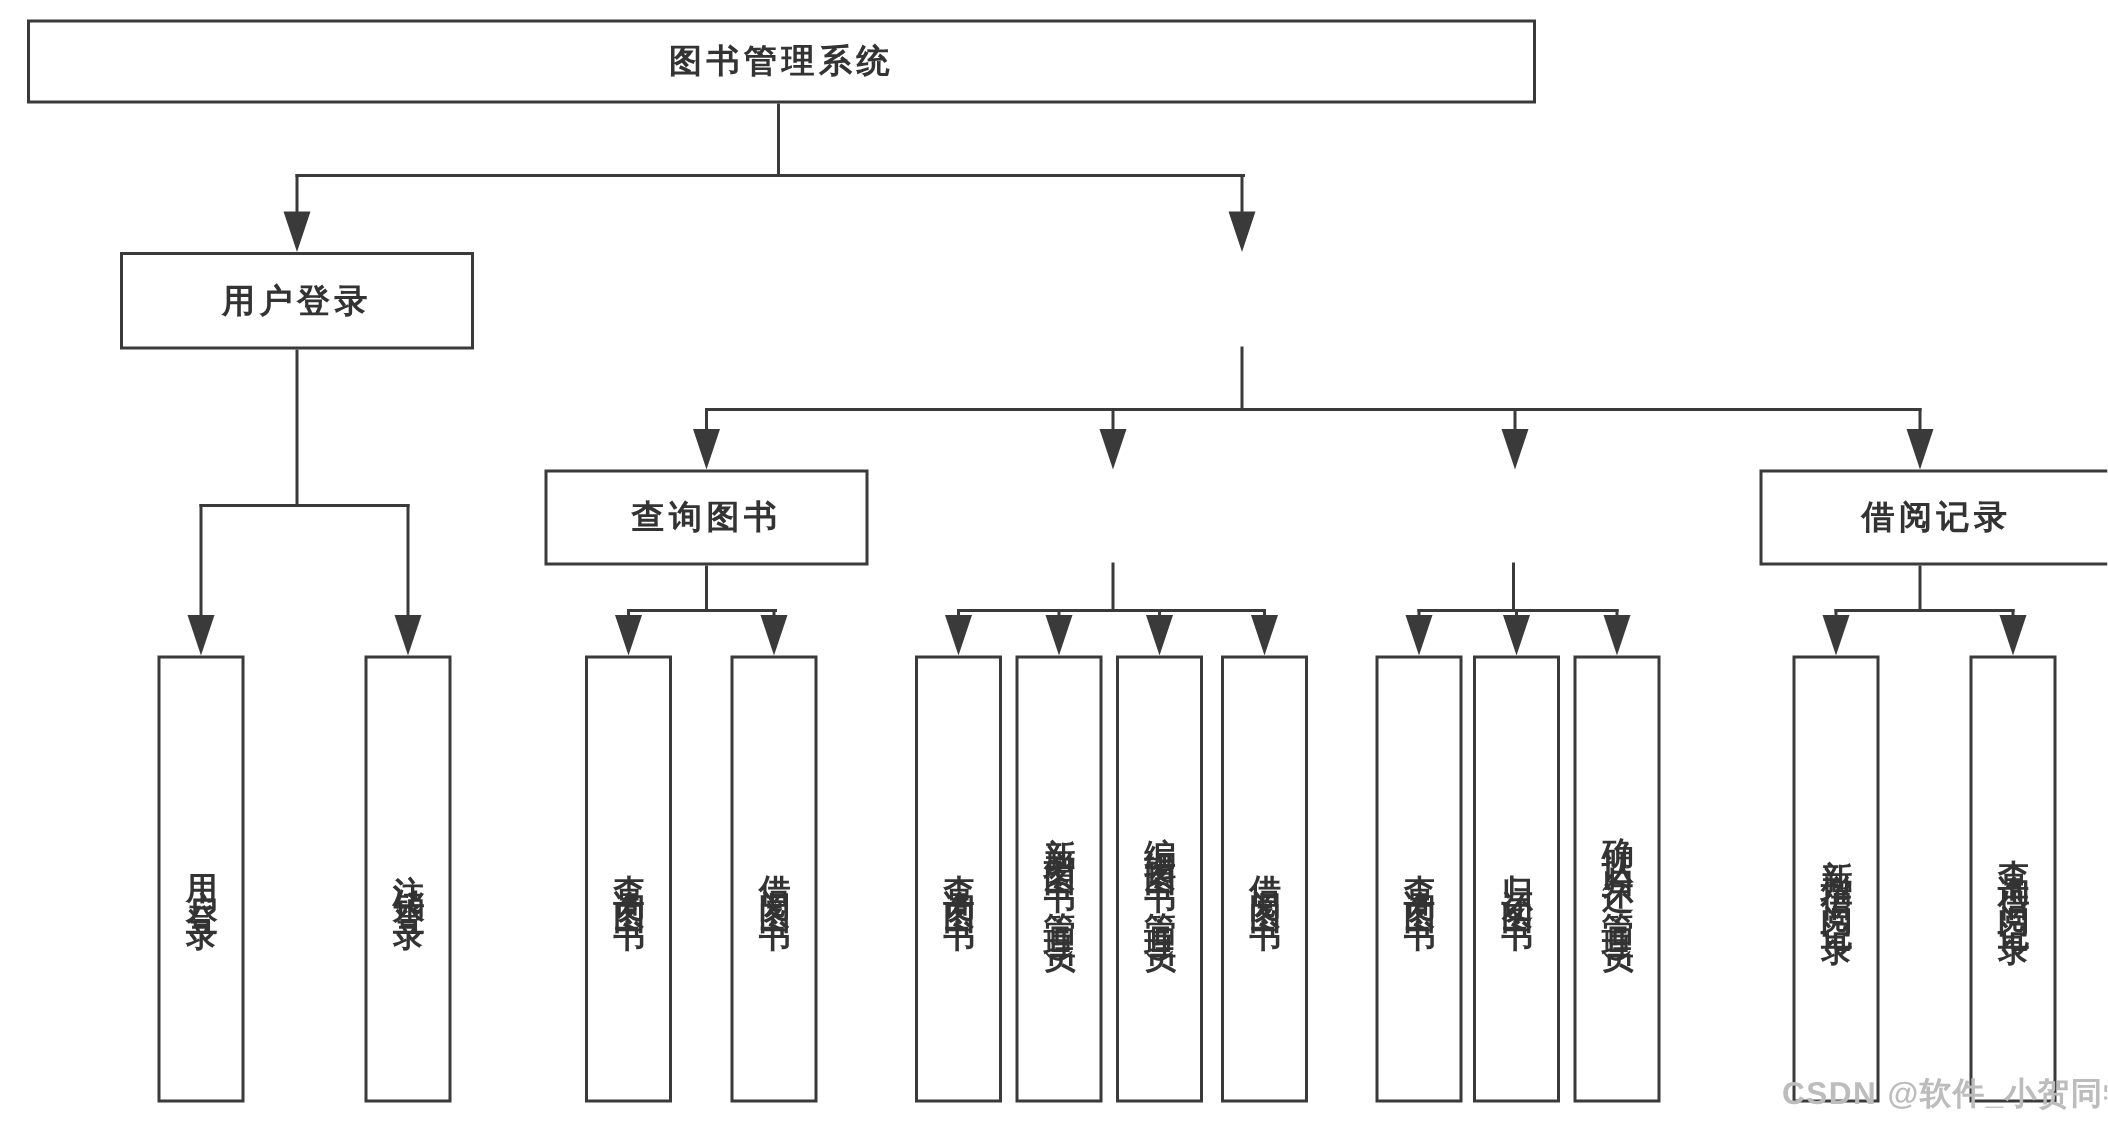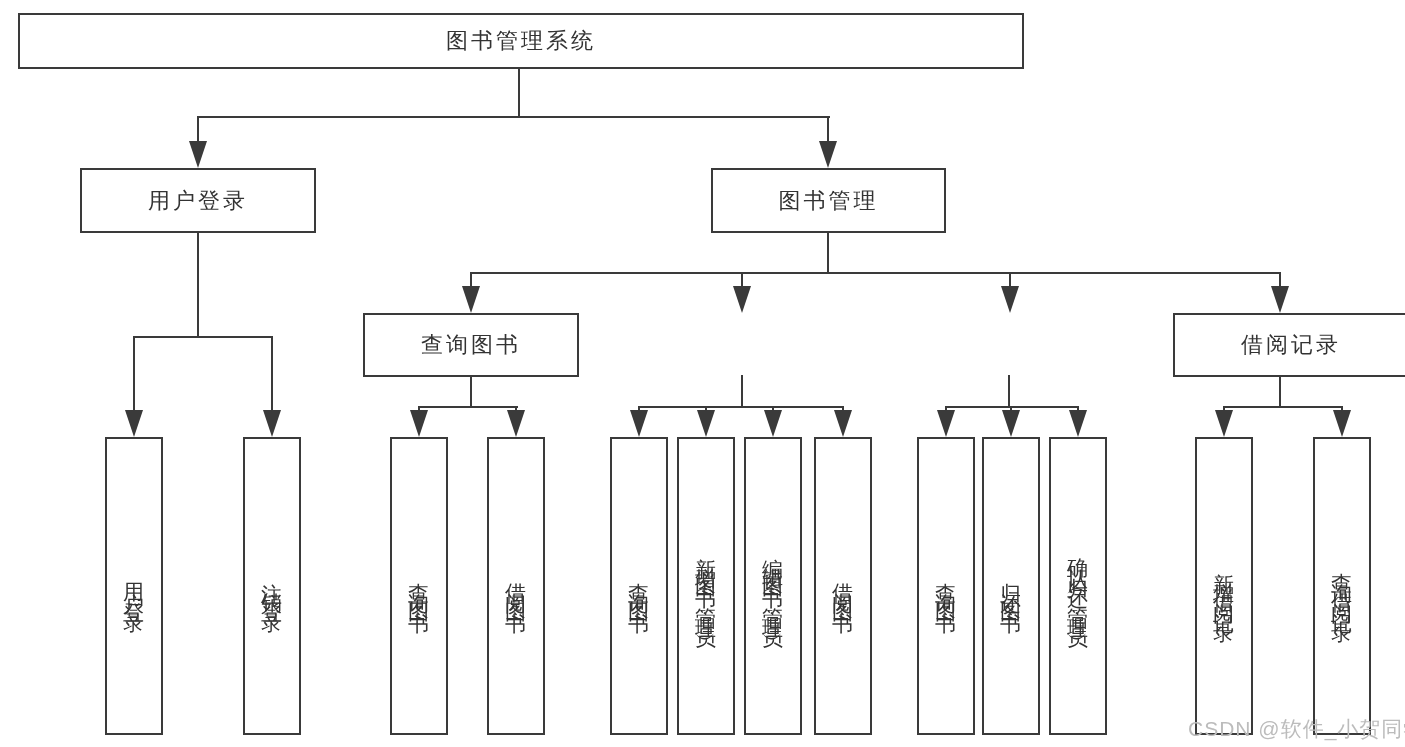--- a/index.html
+++ b/index.html
@@ -1,18 +1,18 @@
 <!DOCTYPE html>
 <html><head>
 <meta charset="utf-8">
 <style>
   html,body{margin:0;padding:0;background:#ffffff;}
   .canvas{
     position:relative;width:1405px;height:747px;background:#ffffff;
-    font-family:"Liberation Sans",sans-serif;overflow:hidden;
+    font-family:"Liberation Sans",sans-serif;overflow:hidden;font-weight:bold;
   }
   .node{
     position:absolute;box-sizing:border-box;border:2px solid #3a3a3a;background:#ffffff;
     display:flex;align-items:center;justify-content:center;
     color:#333333;z-index:2;
   }
   .node-h span{font-size:22px;letter-spacing:3px;line-height:1;}
   .node-v span{
     writing-mode:vertical-rl;text-orientation:upright;
     font-size:21px;letter-spacing:10px;line-height:1;
@@ -93,23 +93,20 @@
   <div class="arw" style="left:1215px;top:410px"></div>
   <div class="arw" style="left:1333px;top:410px"></div>
 
   <div class="node node-h" style="left:18px;top:13px;width:1006px;height:56px">
     <span>图书管理系统</span>
   </div>
 
   <div class="node node-h" style="left:80px;top:168px;width:236px;height:65px">
     <span>用户登录</span>
   </div>
-  <div class="node node-h" style="left:711px;top:168px;width:235px;height:65px">
-    <span>图书管理</span>
-  </div>
 
   <div class="node node-h" style="left:363px;top:313px;width:216px;height:64px">
     <span>查询图书</span>
   </div>
   <div class="node node-h" style="left:1173px;top:313px;width:236px;height:64px">
     <span>借阅记录</span>
   </div>
 
   <div class="node node-v" style="left:105px;top:437px;width:58px;height:298px">
     <span>用户登录</span>

